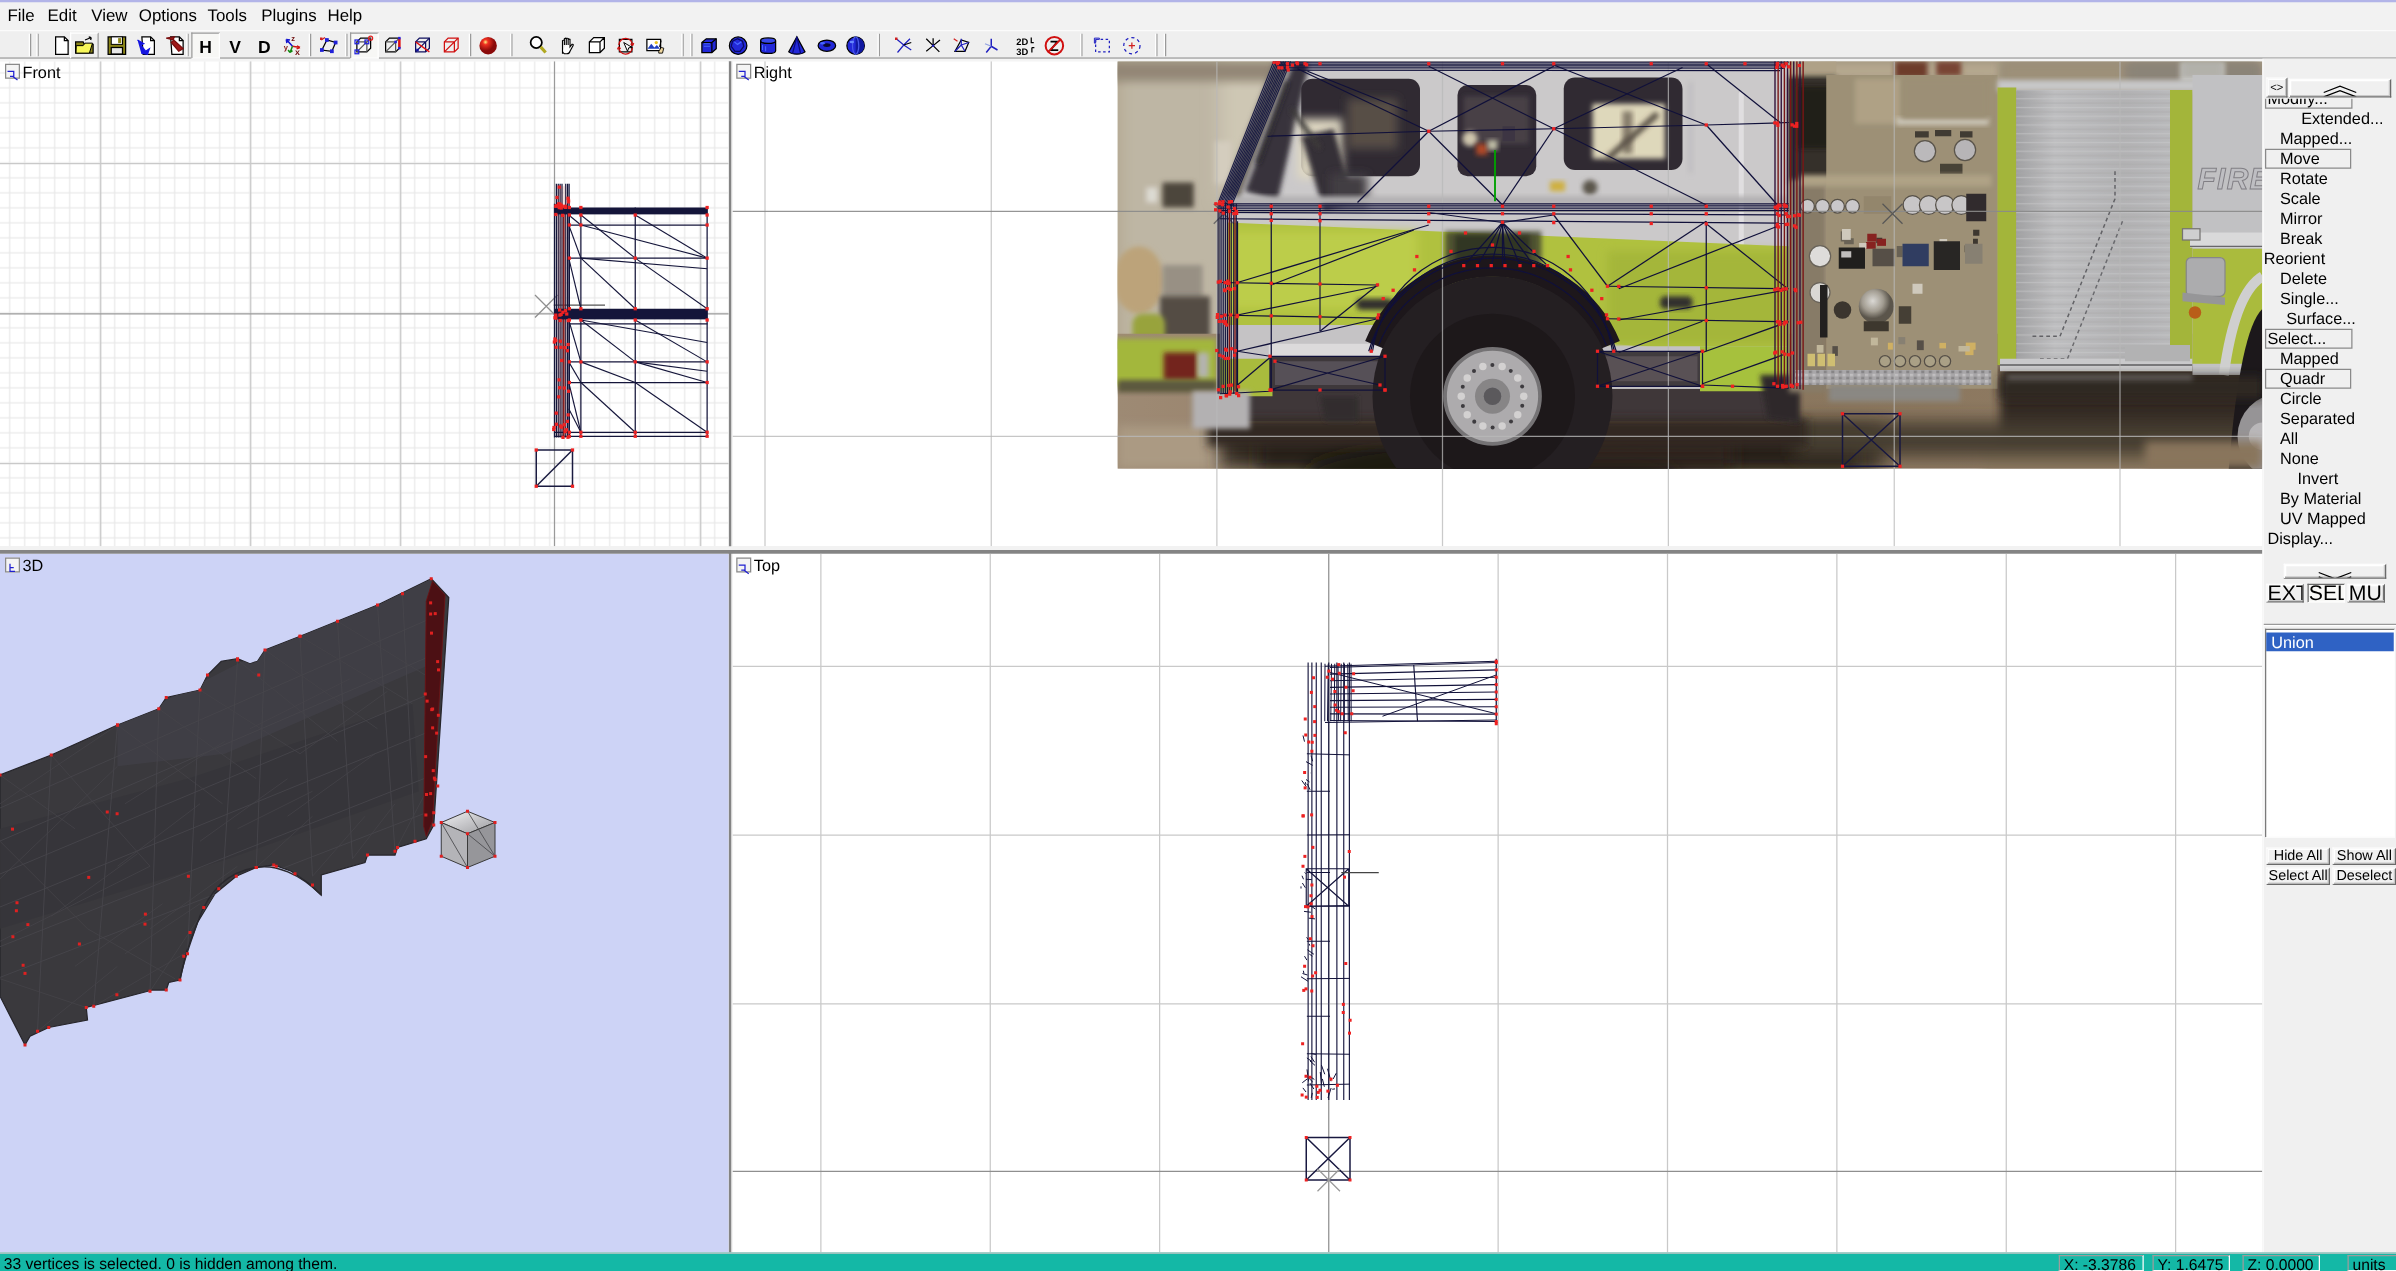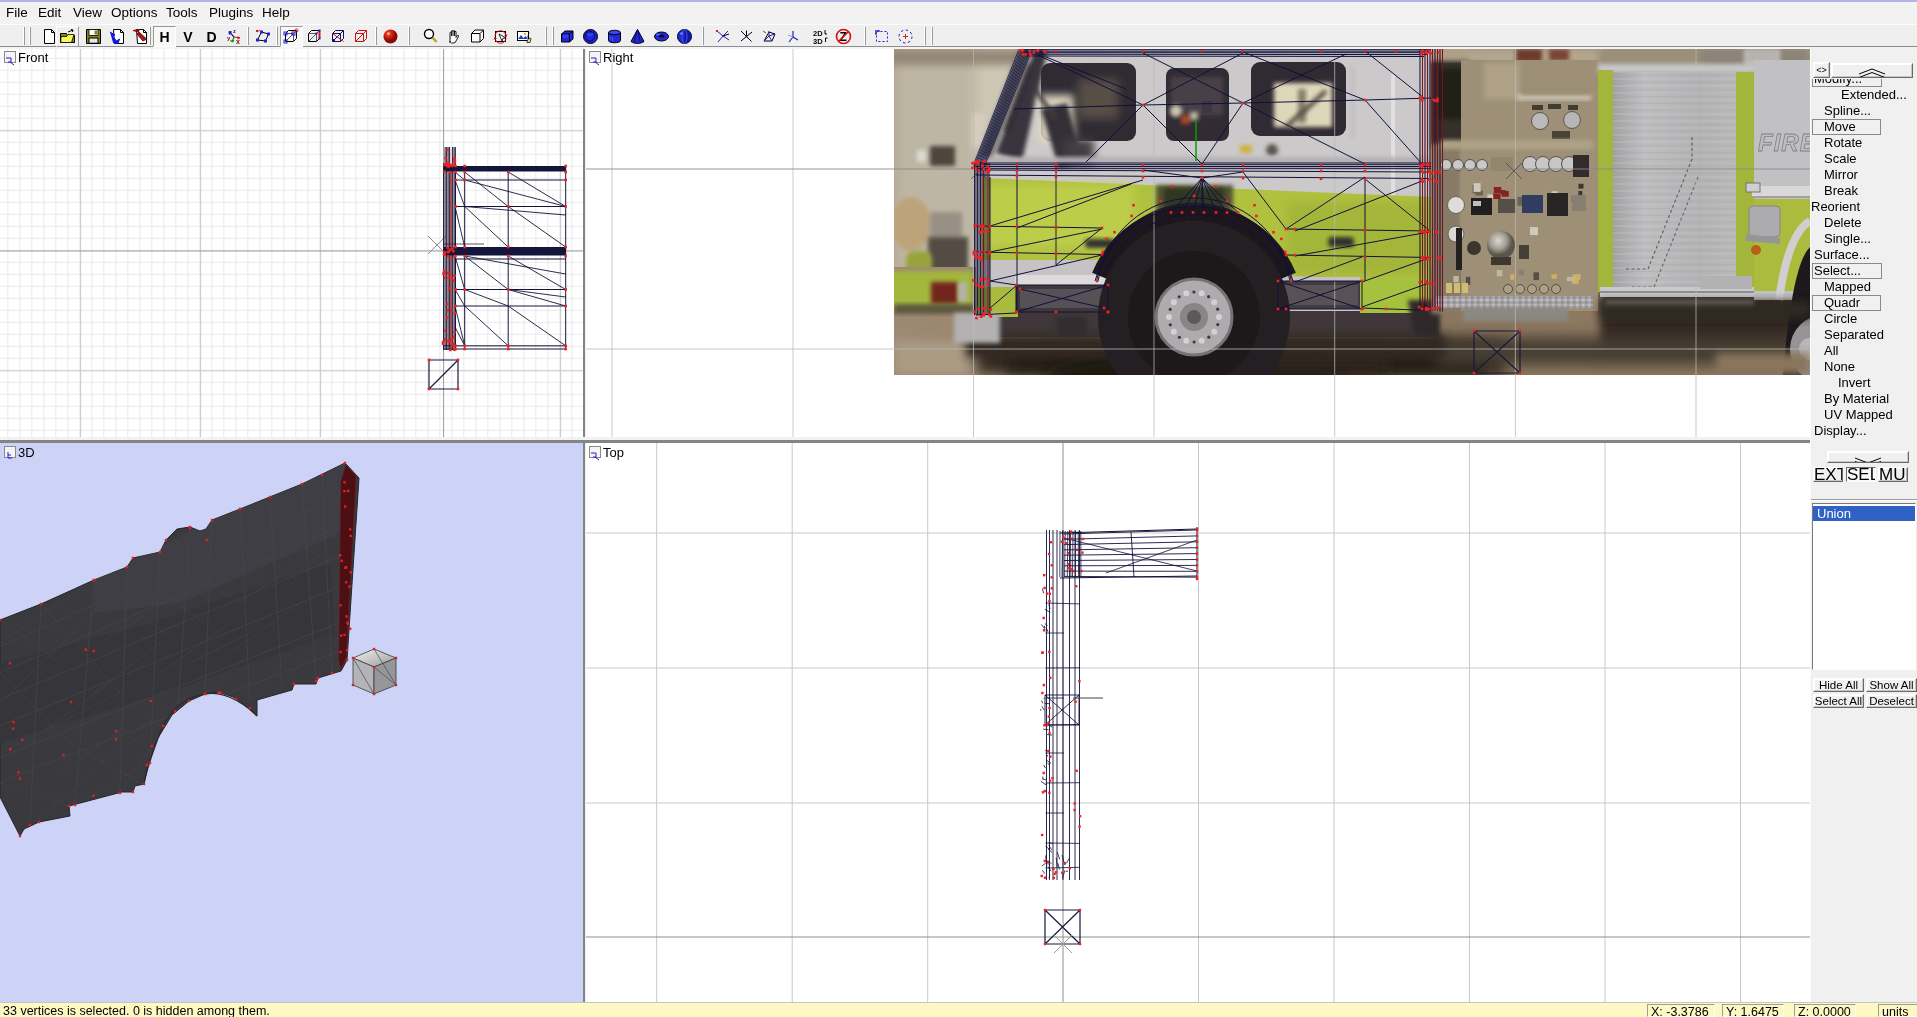--- a/index.html
+++ b/index.html
@@ -11,21 +11,21 @@
 .tbtn{position:absolute;top:1px;width:23px;height:21px;display:flex;align-items:center;justify-content:center}
 .tbtn.sunk{background:#f7f7f5;border:1px solid;border-color:#9a9a9a #fff #fff #9a9a9a}
 .tbtn.raise{border:1px solid;border-color:#fff #9a9a9a #9a9a9a #fff}
 .tbtn.txt{font-weight:bold;font-size:14px;color:#000}
 .vplabel{position:absolute;font-size:13px;color:#000;z-index:5}
 .vpicon{position:absolute;width:12px;height:12px;background:#f4f4f4;border:1px solid #8a8a8a;z-index:5}
 #panel{position:absolute;left:1810px;top:47px;width:107px;height:955px;background:#f0f0f0;border-left:1px solid #fbfbfb;font-size:13px}
 .pitem{position:absolute;left:0;width:100%;height:16px;line-height:16px;color:#000;white-space:nowrap}
 .pbox{position:absolute;left:1px;width:69px;height:16px;border:1px solid #8a8a8a}
 .pbtn{position:absolute;background:#f0f0f0;border:1px solid;border-color:#fdfdfd #6a6a6a #6a6a6a #fdfdfd;box-shadow:inset -1px -1px 0 #c8c8c8, inset 1px 1px 0 #fff;font-size:17px;text-align:center;color:#000;white-space:nowrap;overflow:hidden}
-#statusbar{position:absolute;left:0;top:1002px;width:1917px;height:15px;background:#fef9c3;border-top:1px solid #c6c6c6;font-size:12.5px;color:#000}
+#statusbar{position:absolute;left:0;top:1002px;width:1917px;height:15px;background:#14b8a6;border-top:1px solid #c6c6c6;font-size:12.5px;color:#000}
 .sfield{position:absolute;top:1px;height:13px;border:1px solid;border-color:#9c9c9c #fdfdfd #fdfdfd #9c9c9c;font-size:12.5px;padding-left:3px}
 </style></head>
 <body>
 <div class="abs" style="left:0;top:0;width:1917px;height:2px;background:#b2b4e8"></div>
 <div id="menubar">
 <span style="left:6px">File</span>
     <span style="left:38px">Edit</span>
     <span style="left:73px">View</span>
     <span style="left:111px">Options</span>
     <span style="left:166px">Tools</span>
@@ -1411,31 +1411,31 @@
     <rect x="492.8" y="499.8" width="2.4" height="2.4" fill="#ee2222"></rect>
   </svg>
 <div class="vpicon" style="left:589px;top:446px"><svg width="10" height="10" viewBox="0 0 10 10">
       <path d="M1 2h5v4h-3M5 6l4 3" stroke="#2020d0" fill="none"></path>
     </svg></div>
 <div class="vplabel" style="left:603px;top:445px">Top</div>
 <div id="panel">
     <div class="pbox" style="top:24px;left:1px;width:70px"></div>
     <div class="pitem" style="top:24px;padding-left:3px">Modify...</div>
     <div class="pitem" style="top:40px;padding-left:30px">Extended...</div>
-    <div class="pitem" style="top:56px;padding-left:13px">Spline...</div>
+    <div class="pitem" style="top:56px;padding-left:13px">Mapped...</div>
     <div class="pbox" style="top:72px;left:1px;width:69px"></div>
     <div class="pitem" style="top:72px;padding-left:13px">Move</div>
     <div class="pitem" style="top:88px;padding-left:13px">Rotate</div>
     <div class="pitem" style="top:104px;padding-left:13px">Scale</div>
     <div class="pitem" style="top:120px;padding-left:13px">Mirror</div>
     <div class="pitem" style="top:136px;padding-left:13px">Break</div>
     <div class="pitem" style="top:152px;">Reorient</div>
     <div class="pitem" style="top:168px;padding-left:13px">Delete</div>
     <div class="pitem" style="top:184px;padding-left:13px">Single...</div>
-    <div class="pitem" style="top:200px;padding-left:3px">Surface...</div>
+    <div class="pitem" style="top:200px;padding-left:18px">Surface...</div>
     <div class="pbox" style="top:216px;left:1px;width:70px"></div>
     <div class="pitem" style="top:216px;padding-left:3px">Select...</div>
     <div class="pitem" style="top:232px;padding-left:13px">Mapped</div>
     <div class="pbox" style="top:248px;left:1px;width:69px"></div>
     <div class="pitem" style="top:248px;padding-left:13px">Quadr</div>
     <div class="pitem" style="top:264px;padding-left:13px">Circle</div>
     <div class="pitem" style="top:280px;padding-left:13px">Separated</div>
     <div class="pitem" style="top:296px;padding-left:13px">All</div>
     <div class="pitem" style="top:312px;padding-left:13px">None</div>
     <div class="pitem" style="top:328px;padding-left:27px">Invert</div>

